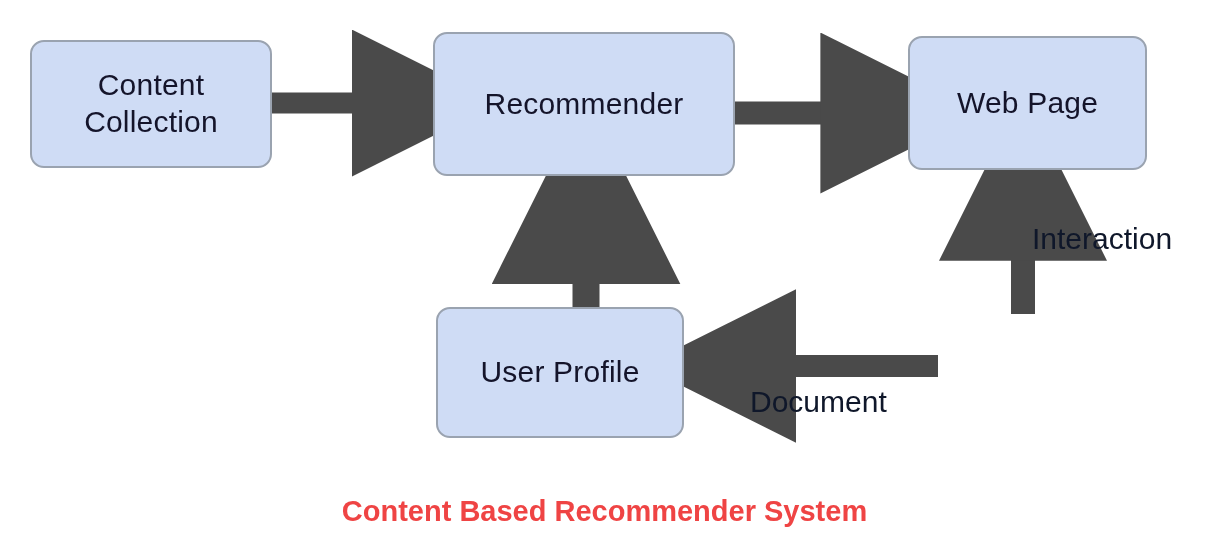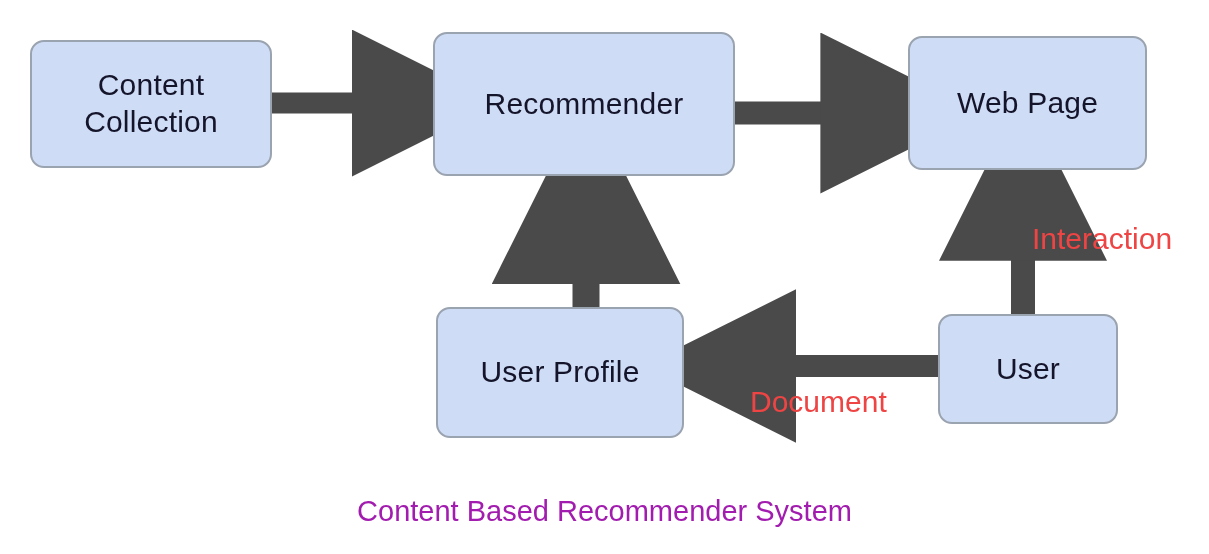--- a/index.html
+++ b/index.html
@@ -33,33 +33,34 @@
   }
   .node .label { display: block; }
   .edge-layer {
     position: absolute;
     left: 0; top: 0;
     width: 1209px; height: 554px;
     z-index: 1;
   }
   .edge-label {
     position: absolute;
-    color: #ef4444;
+    color: #0f172a;
     font-size: 30px;
     white-space: nowrap;
     z-index: 3;
   }
   .caption {
     position: absolute;
     left: 0;
     width: 1209px;
     text-align: center;
-    color: #a21caf;
+    color: #ef4444;
     font-size: 29px;
     white-space: nowrap;
+    font-weight: bold;
   }
   
   #node-document-collection { left: 30px;  top: 40px;  width: 242px; height: 128px; }
   #node-recommender        { left: 433px; top: 32px;  width: 302px; height: 144px; align-items: center; }
   #node-web-page           { left: 908px; top: 36px;  width: 239px; height: 134px; }
   #node-user-profile       { left: 436px; top: 307px; width: 248px; height: 131px; }
   #node-user               { left: 938px; top: 314px; width: 180px; height: 110px; }
   
   #edge-label-feedback    { left: 750px; top: 385px; }
   #edge-label-interaction { left: 1032px; top: 222px; }
@@ -110,23 +111,20 @@
   </div>
 
   <div class="node" id="node-web-page">
     <span class="label">Web Page</span>
   </div>
 
   <div class="node" id="node-user-profile">
     <span class="label">User Profile</span>
   </div>
 
-  <div class="node" id="node-user">
-    <span class="label">User</span>
-  </div>
 
   <div class="edge-label" id="edge-label-feedback">Document</div>
 
   <div class="edge-label" id="edge-label-interaction">Interaction</div>
 
   <div class="caption" id="diagram-caption">Content Based Recommender System</div>
 
 </div>
 
 </body></html>

